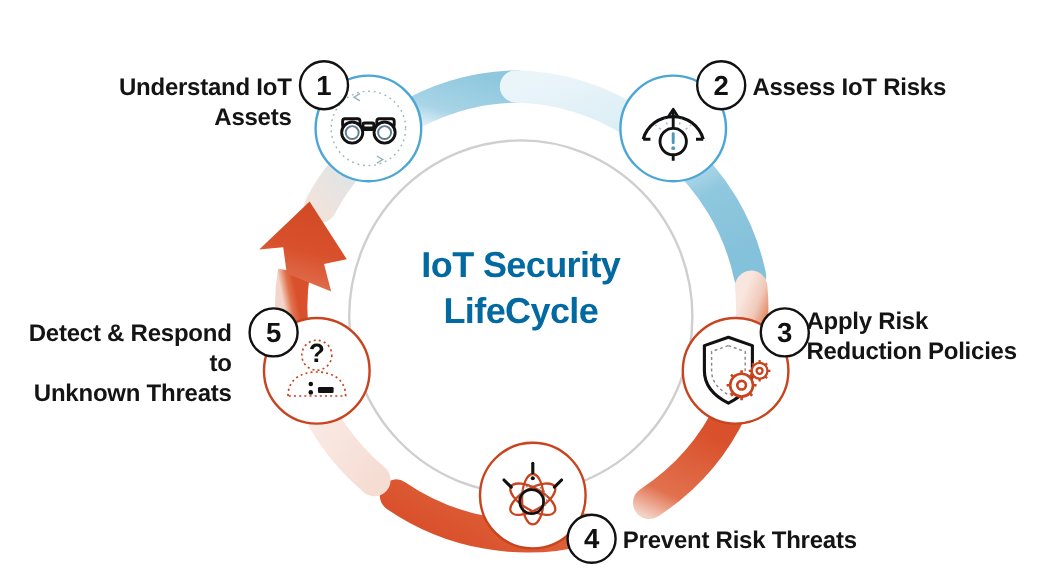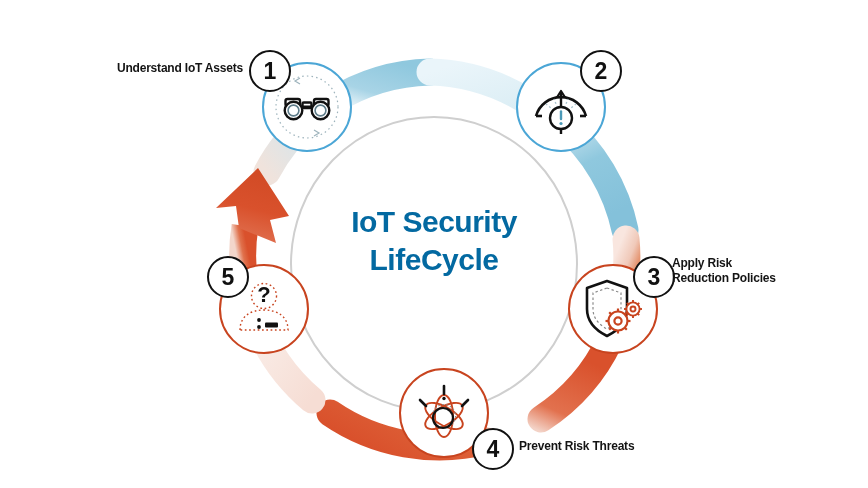--- a/index.html
+++ b/index.html
@@ -21,21 +21,21 @@
 
   
   .badge{position:absolute;width:42px;height:42px;border-radius:50%;
          background:#ffffff;border:2.5px solid #111111;
          display:flex;align-items:center;justify-content:center;
          font-size:23px;font-weight:bold;line-height:1;
          font-family:"Liberation Sans","DejaVu Sans",sans-serif;
          color:#111111;box-sizing:border-box;}
 
   
-  .label{position:absolute;font-size:12px;font-weight:bold;
+  .label{position:absolute;font-size:20px;font-weight:bold;
          line-height:1.25;color:#141414;white-space:pre-line;
          letter-spacing:-0.2px;}
   .label.right{text-align:left;}
   .label.left{text-align:right;}
 
   
   .center-title{position:absolute;text-align:center;
         font-size:30px;font-weight:bold;line-height:1.25;
         color:#0369a1;white-space:pre-line;letter-spacing:-0.5px;}
 
@@ -188,20 +188,21 @@
       <path d="M35 46 L35 20" stroke="#111" stroke-width="2.4"></path>
       <path d="M31.5 24.5 L35 19 L38.5 24.5" fill="none" stroke="#111" stroke-width="2.2" stroke-linejoin="round" stroke-linecap="round"></path>
 
       <circle cx="35" cy="46" r="11" fill="#fff" stroke="#111" stroke-width="2.4"></circle>
       <path d="M35 39.5 L35 47" stroke="#4C9AB8" stroke-width="2.4" stroke-linecap="round"></path>
       <circle cx="35" cy="51.5" r="1.6" fill="#4C9AB8"></circle>
       <path d="M35 57 L35 62" stroke="#111" stroke-width="2.4"></path>
     </svg>
   </div>
   <div class="badge" id="badge2">2</div>
+  <div class="label right" id="label2">Assess IoT Risks</div>
 
   <div class="node orange" id="node3">
     <svg width="72" height="72" viewBox="0 0 72 72">
       <path d="M30 8 L50 15 V36 C50 50 40 58 30 63 C20 58 10 50 10 36 V15 Z" fill="#fff" stroke="#111" stroke-width="2.6" stroke-linejoin="round"></path>
       <path d="M30 15 L44 20 V36 C44 46 37 52 30 56 C23 52 16 46 16 36 V20 Z" fill="none" stroke="#8A8A8A" stroke-width="1.2" stroke-dasharray="2.4 2.4"></path>
 
       <g stroke="#C8441F" stroke-width="2.2" fill="#fff">
         <circle cx="41" cy="48" r="9.5"></circle>
         <g stroke-width="2.2">
           <path d="M41 35.5 L41 39"></path>
@@ -264,17 +265,19 @@
       <path d="M11 56 C11 42 22 36 35 36 C48 36 59 42 59 56 Z" fill="none" stroke="#C8441F" stroke-width="1.4" stroke-dasharray="1.7 2.6"></path>
 
       <text x="35" y="28" text-anchor="middle" font-family="Liberation Sans, sans-serif" font-size="22" font-weight="bold" fill="#111">?</text>
 
       <circle cx="30" cy="46" r="1.9" fill="#111"></circle>
       <circle cx="30" cy="53" r="1.9" fill="#111"></circle>
       <rect x="36" y="48.5" width="13" height="5" rx="1" fill="#111"></rect>
     </svg>
   </div>
   <div class="badge" id="badge5">5</div>
+  <div class="label left" id="label5">Detect &amp; Respond to
+Unknown Threats</div>
 
   <div class="center-title" id="center">IoT Security
 LifeCycle</div>
 
 </div>
 
 </body></html>

